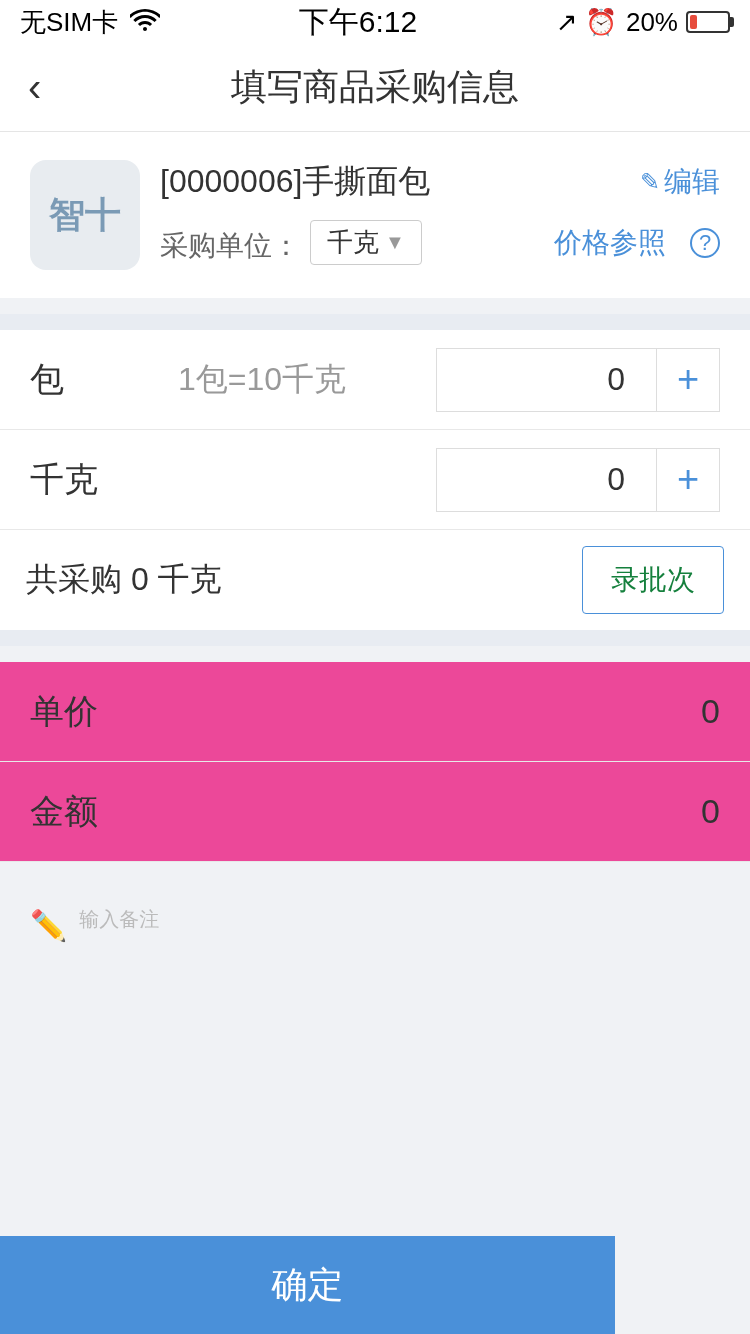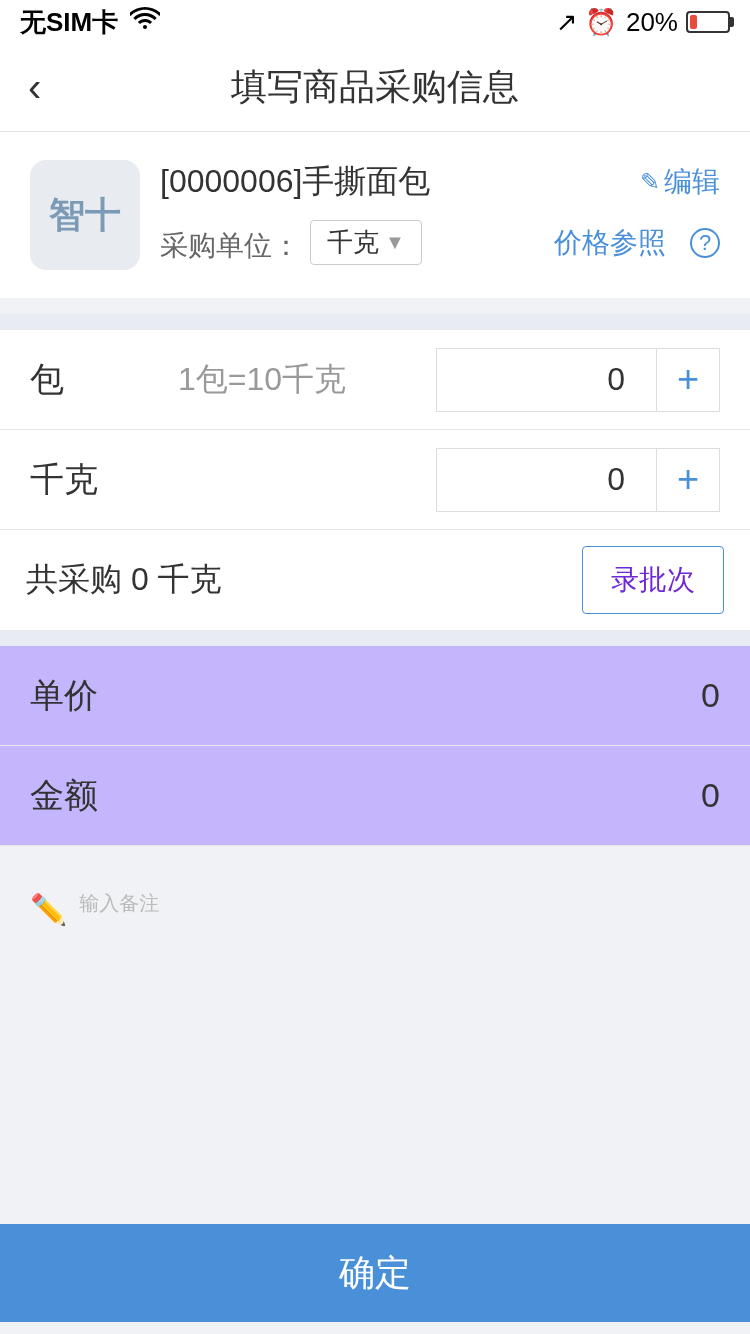--- a/index.html
+++ b/index.html
@@ -20,22 +20,22 @@
       background: #fff;
       display: flex;
       align-items: center;
       justify-content: space-between;
       padding: 0 20px;
       font-size: 26px;
       color: #000;
     }
     .status-left {
       display: flex;
+      align-items: center;
       gap: 12px;
-      font-weight: bold;
     }
     .status-center {
       font-size: 30px;
       font-weight: 500;
     }
     .status-right {
       display: flex;
       align-items: center;
       gap: 8px;
       font-size: 26px;
@@ -257,31 +257,32 @@
       padding: 0 26px;
       height: 100px;
       background: #fff;
     }
     .summary-text {
       font-size: 32px;
       color: #333;
     }
     .batch-btn {
       border: 1px solid #4a90d9;
-      color: #6d28d9;
+      color: #15803d;
       background: #fff;
       padding: 14px 28px;
       font-size: 28px;
       border-radius: 4px;
       cursor: pointer;
     }
 
     
     .fields-section {
-      background: #c4b5fd;
+      background: #ec4899;
+      margin-top: 16px;
     }
     .field-row {
       display: flex;
       align-items: center;
       padding: 0 30px;
       height: 100px;
       border-bottom: 1px solid #e8e8e8;
     }
     .field-label {
       font-size: 34px;
@@ -315,23 +316,23 @@
     
     .bottom-space {
       flex: 1;
       background: #f0f2f5;
       min-height: 200px;
     }
 
     
     .confirm-btn {
       position: fixed;
-      bottom: 12px;
+      bottom: 0;
       left: 0;
-      width: 750px;
+      width: 615px;
       height: 98px;
       background: #4a90d9;
       color: #fff;
       font-size: 36px;
       border: none;
       cursor: pointer;
       display: flex;
       align-items: center;
       justify-content: center;
     }
@@ -344,20 +345,21 @@
     <span>无SIM卡</span>
     <span>
       <svg width="30" height="22" viewBox="0 0 30 22" fill="none">
         <path d="M15 18c1.1 0 2 .9 2 2s-.9 2-2 2-2-.9-2-2 .9-2 2-2z" fill="#000"></path>
         <path d="M15 12c2.8 0 5.3 1.1 7.1 2.9l-2.1 2.1c-1.3-1.3-3-2-5-2s-3.7.8-5 2l-2.1-2.1C9.7 13.1 12.2 12 15 12z" fill="#000"></path>
         <path d="M15 6c4.6 0 8.7 1.9 11.7 4.9l-2.1 2.1C22.3 10.7 18.9 9 15 9s-7.3 1.7-9.6 4l-2.1-2.1C6.3 7.9 10.4 6 15 6z" fill="#000"></path>
         <path d="M15 0c6.4 0 12.2 2.6 16.4 6.8L29.3 8.9C25.6 5.1 20.6 2.8 15 2.8S4.4 5.1.7 8.9L-1.4 6.8C2.8 2.6 8.6 0 15 0z" fill="#000"></path>
       </svg>
     </span>
   </div>
+  <div class="status-center">下午6:12</div>
   <div class="status-right">
     <span>↗</span>
     <span>⏰</span>
     <span>20%</span>
     <div class="battery">
       <div class="battery-body">
         <div class="battery-fill"></div>
       </div>
     </div>
   </div>

